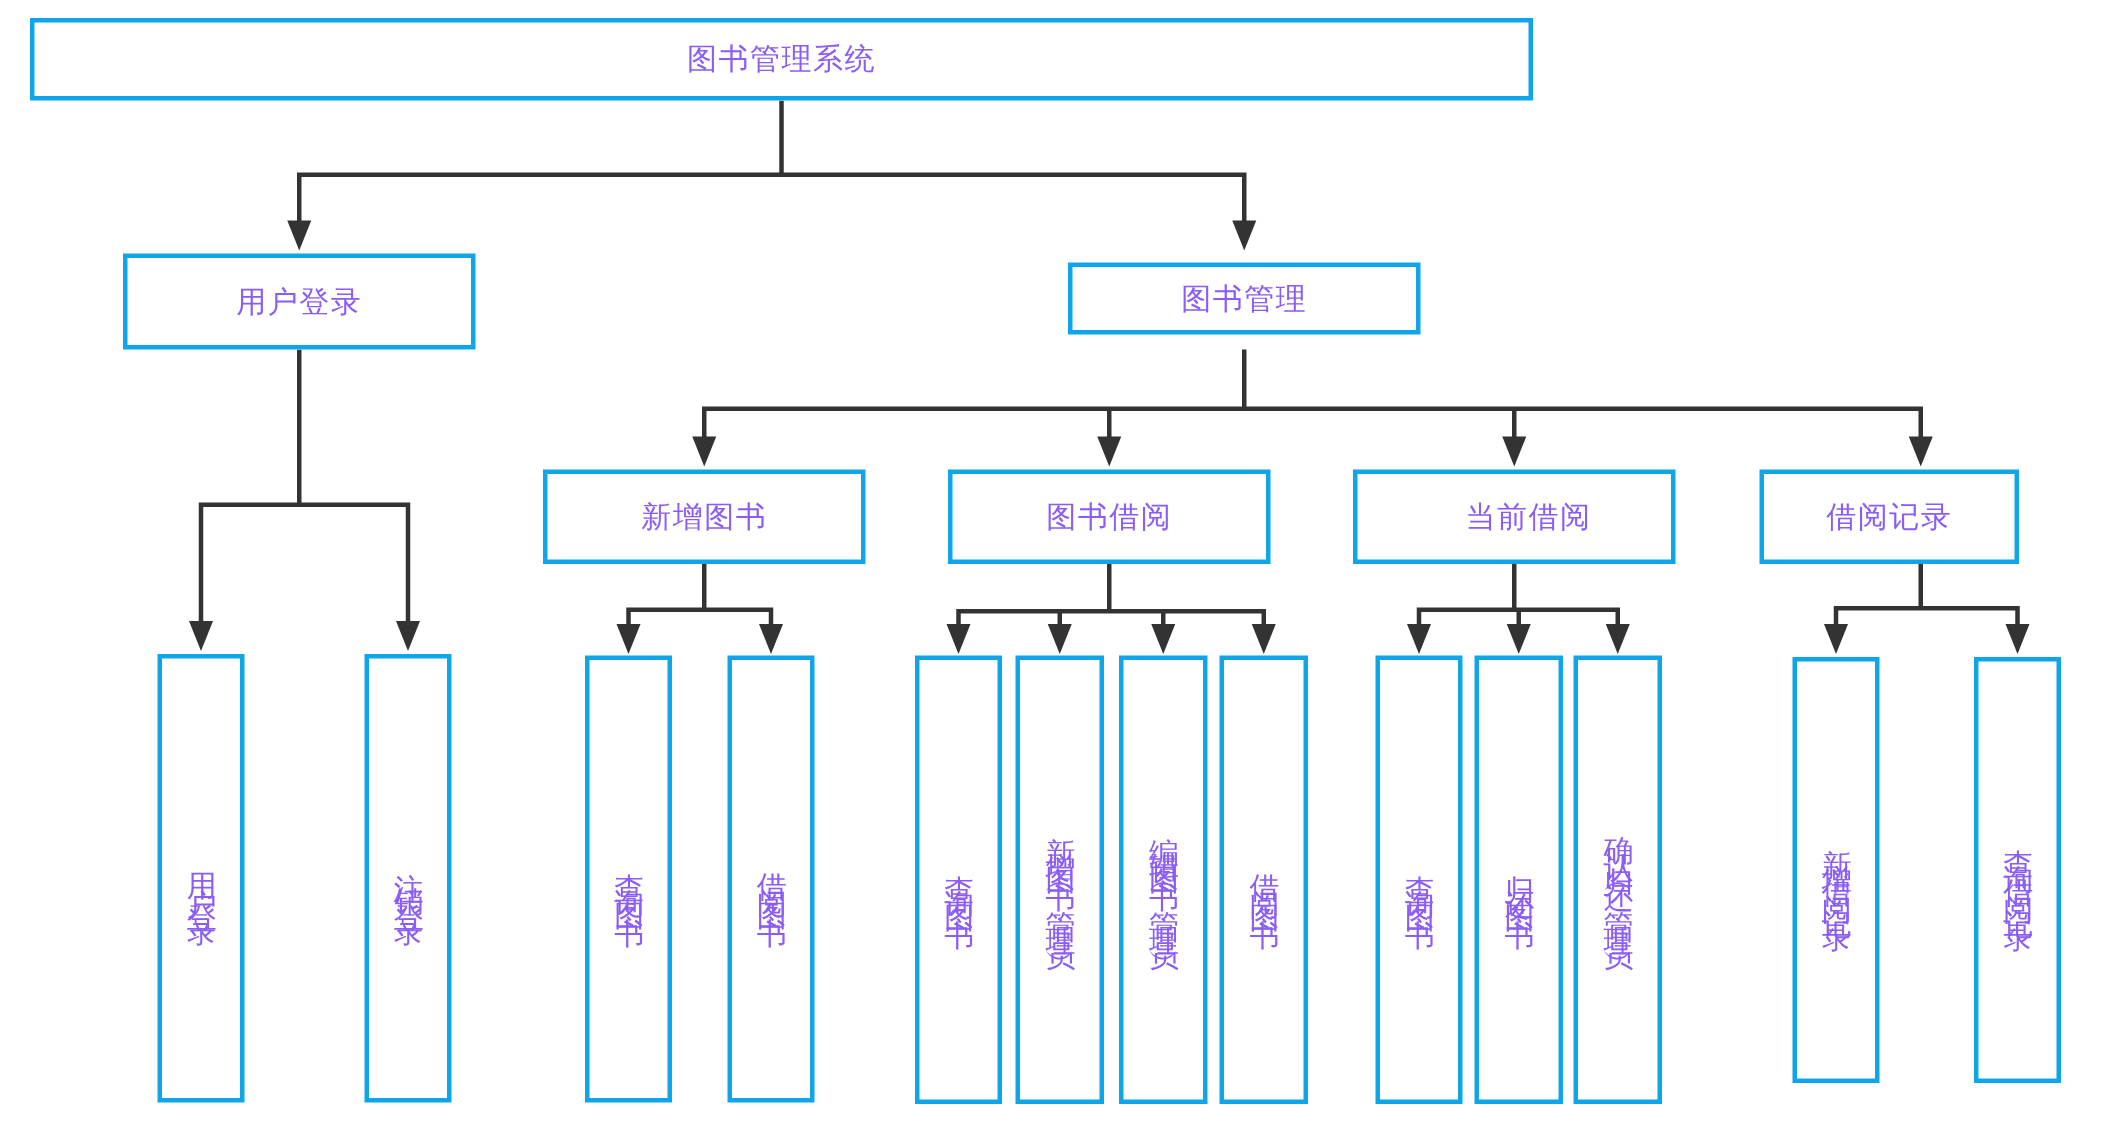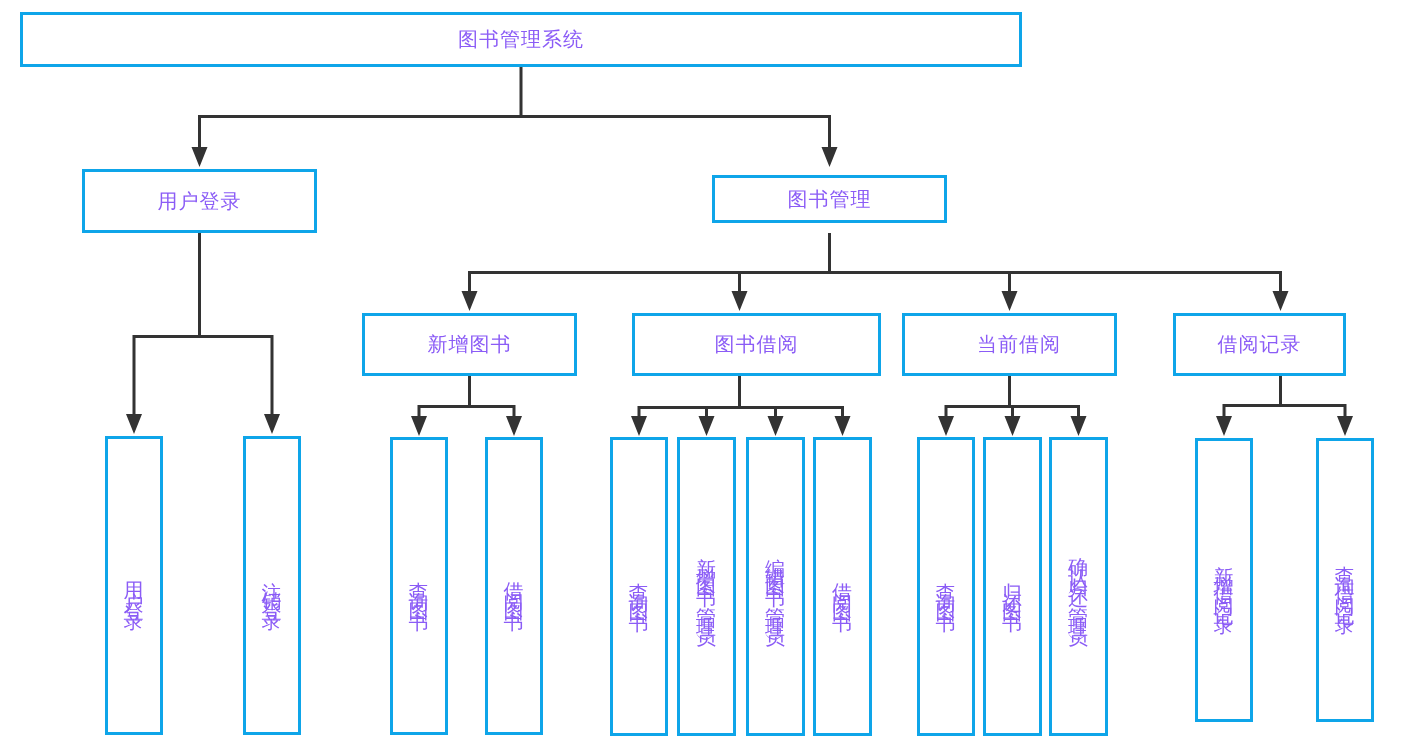--- a/index.html
+++ b/index.html
@@ -29,21 +29,21 @@
     line-height:1;
     white-space:nowrap;
   }
   
   #box-root{left:20px;top:12px;width:1002px;height:55px;}
   
   #box-user-login{left:82px;top:169px;width:235px;height:64px;}
   #box-book-mgmt{left:712px;top:175px;width:235px;height:48px;}
   
   #box-new-books{left:362px;top:313px;width:215px;height:63px;}
-  #box-book-borrow{left:632px;top:313px;width:249px;height:63px;text-align:center;}
+  #box-book-borrow{left:632px;top:313px;width:215px;height:63px;text-align:center;}
   #box-current-borrow{left:902px;top:313px;width:215px;height:63px;padding-left:19px;}
   #box-borrow-records{left:1173px;top:313px;width:173px;height:63px;}
   
   #leaf-user-login{left:105px;top:436px;width:58px;height:299px;}
   #leaf-logout{left:243px;top:436px;width:58px;height:299px;}
   #leaf-nb-query{left:390px;top:437px;width:58px;height:298px;}
   #leaf-nb-borrow{left:485px;top:437px;width:58px;height:298px;}
   #leaf-bb-query{left:610px;top:437px;width:58px;height:299px;}
   #leaf-bb-add{left:677px;top:437px;width:59px;height:299px;}
   #leaf-bb-edit{left:746px;top:437px;width:59px;height:299px;}

